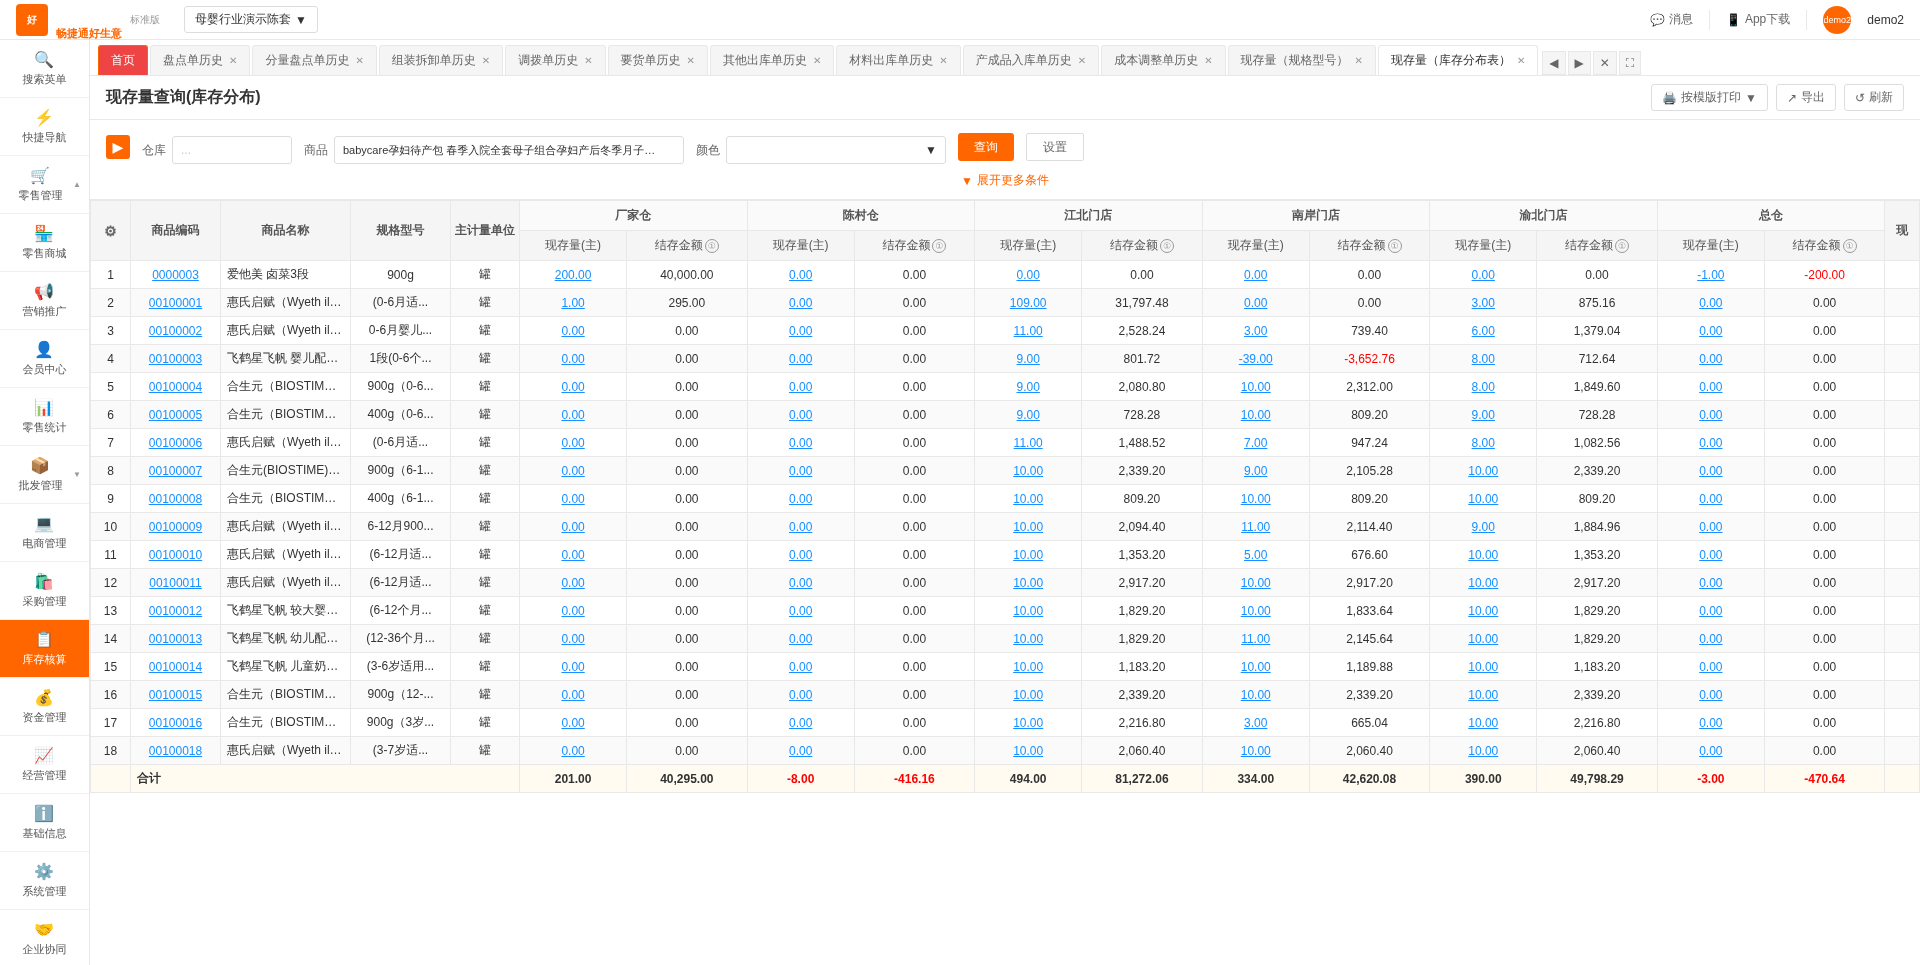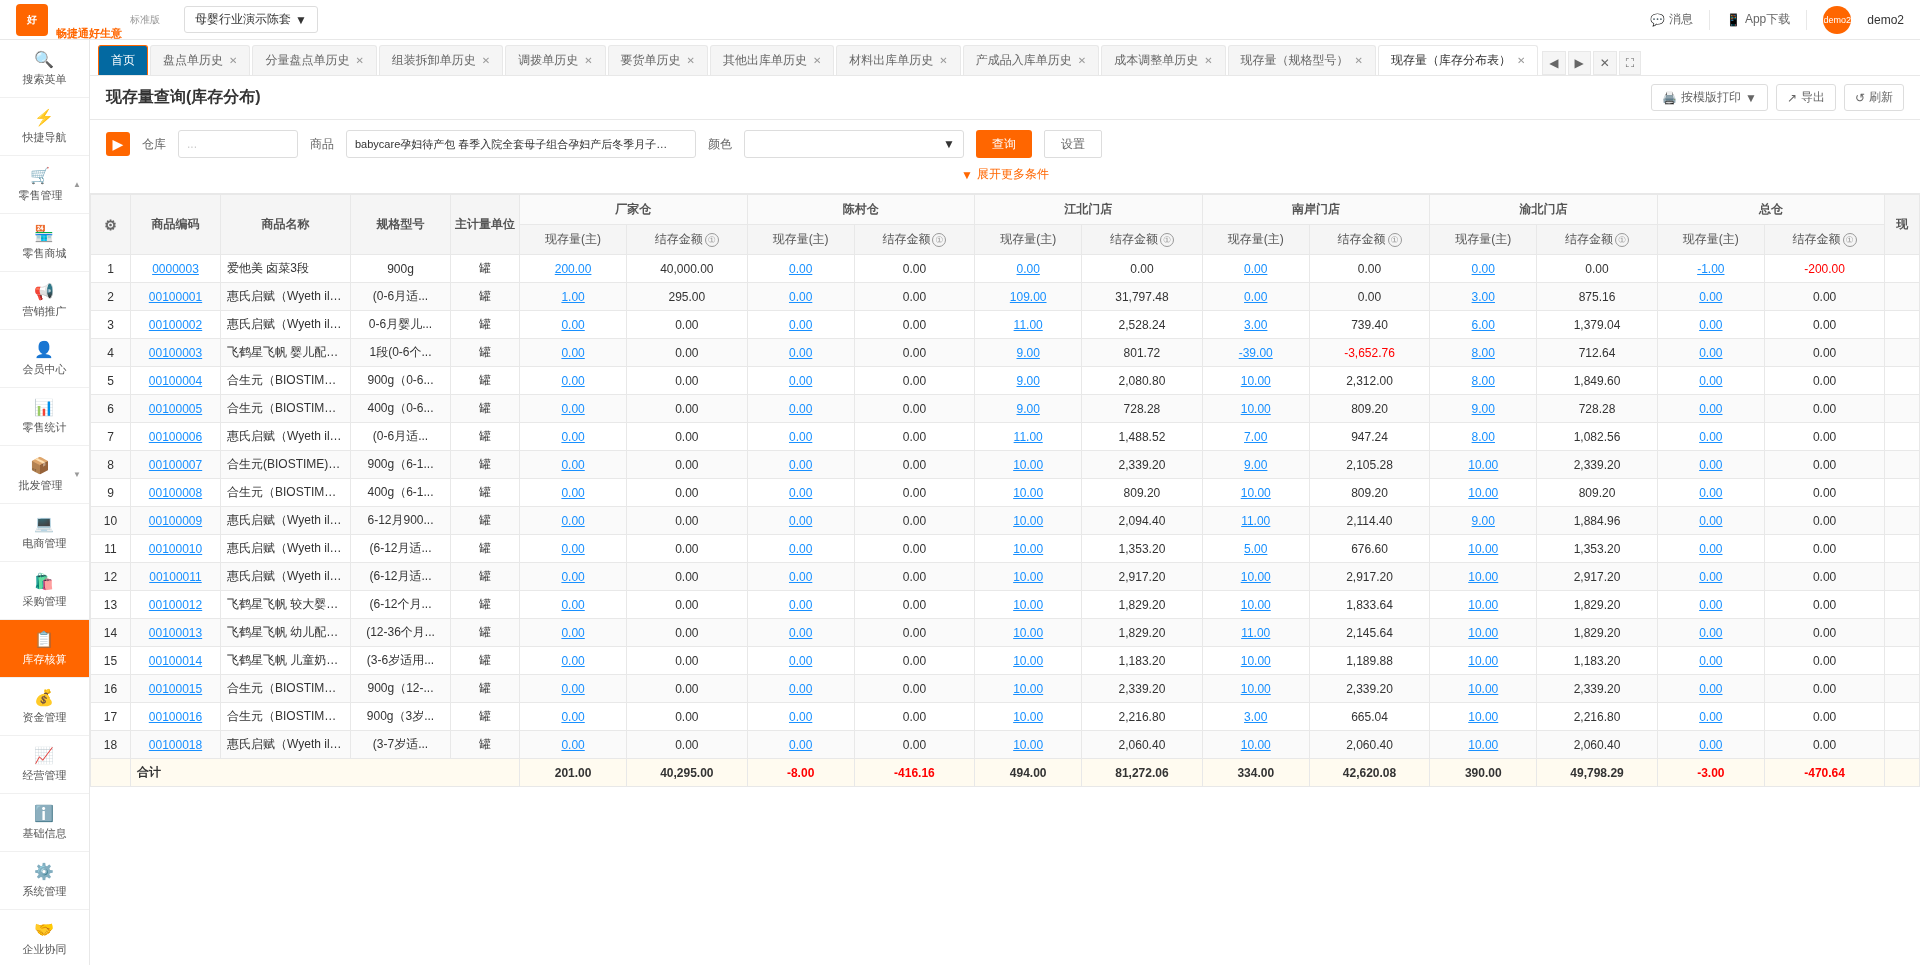--- a/index.html
+++ b/index.html
@@ -23,34 +23,34 @@
     .sidebar-item.active .sidebar-icon { color: white; }
     .sidebar-icon { font-size: 16px; margin-bottom: 3px; }
 
     
     .content-area { flex: 1; display: flex; flex-direction: column; overflow: hidden; }
 
     
     .tab-bar { height: 36px; background: #fff; display: flex; align-items: flex-end; padding: 0 8px; border-bottom: 1px solid #e8e8e8; overflow-x: auto; white-space: nowrap; }
     .tab-item { display: inline-flex; align-items: center; padding: 6px 12px; border: 1px solid #e8e8e8; border-bottom: none; margin-right: 2px; cursor: pointer; background: #f5f5f5; color: #666; font-size: 12px; border-radius: 3px 3px 0 0; gap: 6px; }
     .tab-item.active { background: #fff; color: #333; border-bottom-color: #fff; font-weight: 500; }
-    .tab-item.home { background: #0369a1; color: white; border-color: #ff6600; font-family: Liberation Serif, serif; }
+    .tab-item.home { background: #ef4444; color: white; border-color: #ff6600; font-family: Liberation Serif, serif; }
     .tab-close { color: #999; font-size: 10px; cursor: pointer; }
     .tab-nav-btn { display: inline-flex; align-items: center; padding: 4px 6px; cursor: pointer; color: #666; border: 1px solid #e8e8e8; background: #f5f5f5; margin-left: 2px; }
 
     
     .page-header { height: 44px; background: #fff; display: flex; align-items: center; justify-content: space-between; padding: 0 16px; border-bottom: 1px solid #e8e8e8; }
     .page-title { font-size: 16px; font-weight: bold; color: #333; }
     .page-actions { display: flex; align-items: center; gap: 8px; }
     .action-btn { display: flex; align-items: center; gap: 4px; padding: 4px 10px; border: 1px solid #ddd; background: #fff; cursor: pointer; border-radius: 3px; color: #666; font-size: 12px; }
 
     
     .filter-area { background: #fff; padding: 10px 16px; border-bottom: 1px solid #e8e8e8; }
     .filter-row { display: flex; align-items: center; gap: 12px; }
-    .filter-item { display: flex; align-items: center; gap: 12px; }
+    .filter-item { display: flex; align-items: center; gap: 6px; margin-top: 6px; }
     .filter-label { color: #666; white-space: nowrap; font-size: 12px; }
     .filter-input { height: 28px; border: 1px solid #ddd; border-radius: 3px; padding: 0 8px; font-size: 12px; color: #333; background: #fff; min-width: 80px; }
     .filter-input-long { min-width: 300px; }
     .filter-expand { color: #ff6600; cursor: pointer; font-size: 12px; display: flex; align-items: center; gap: 4px; }
     .orange-arrow-btn { width: 24px; height: 24px; background: #ff6600; border-radius: 3px; display: flex; align-items: center; justify-content: center; cursor: pointer; color: white; font-size: 14px; }
     .color-input { height: 28px; border: 1px solid #ddd; border-radius: 3px; padding: 0 8px; font-size: 12px; min-width: 200px; display: flex; align-items: center; justify-content: space-between; }
     .search-btn { height: 28px; padding: 0 16px; background: #ff6600; color: white; border: none; border-radius: 3px; cursor: pointer; font-size: 12px; }
     .setting-btn { height: 28px; padding: 0 16px; background: #fff; color: #666; border: 1px solid #ddd; border-radius: 2px; cursor: pointer; font-size: 12px; }
 
     

